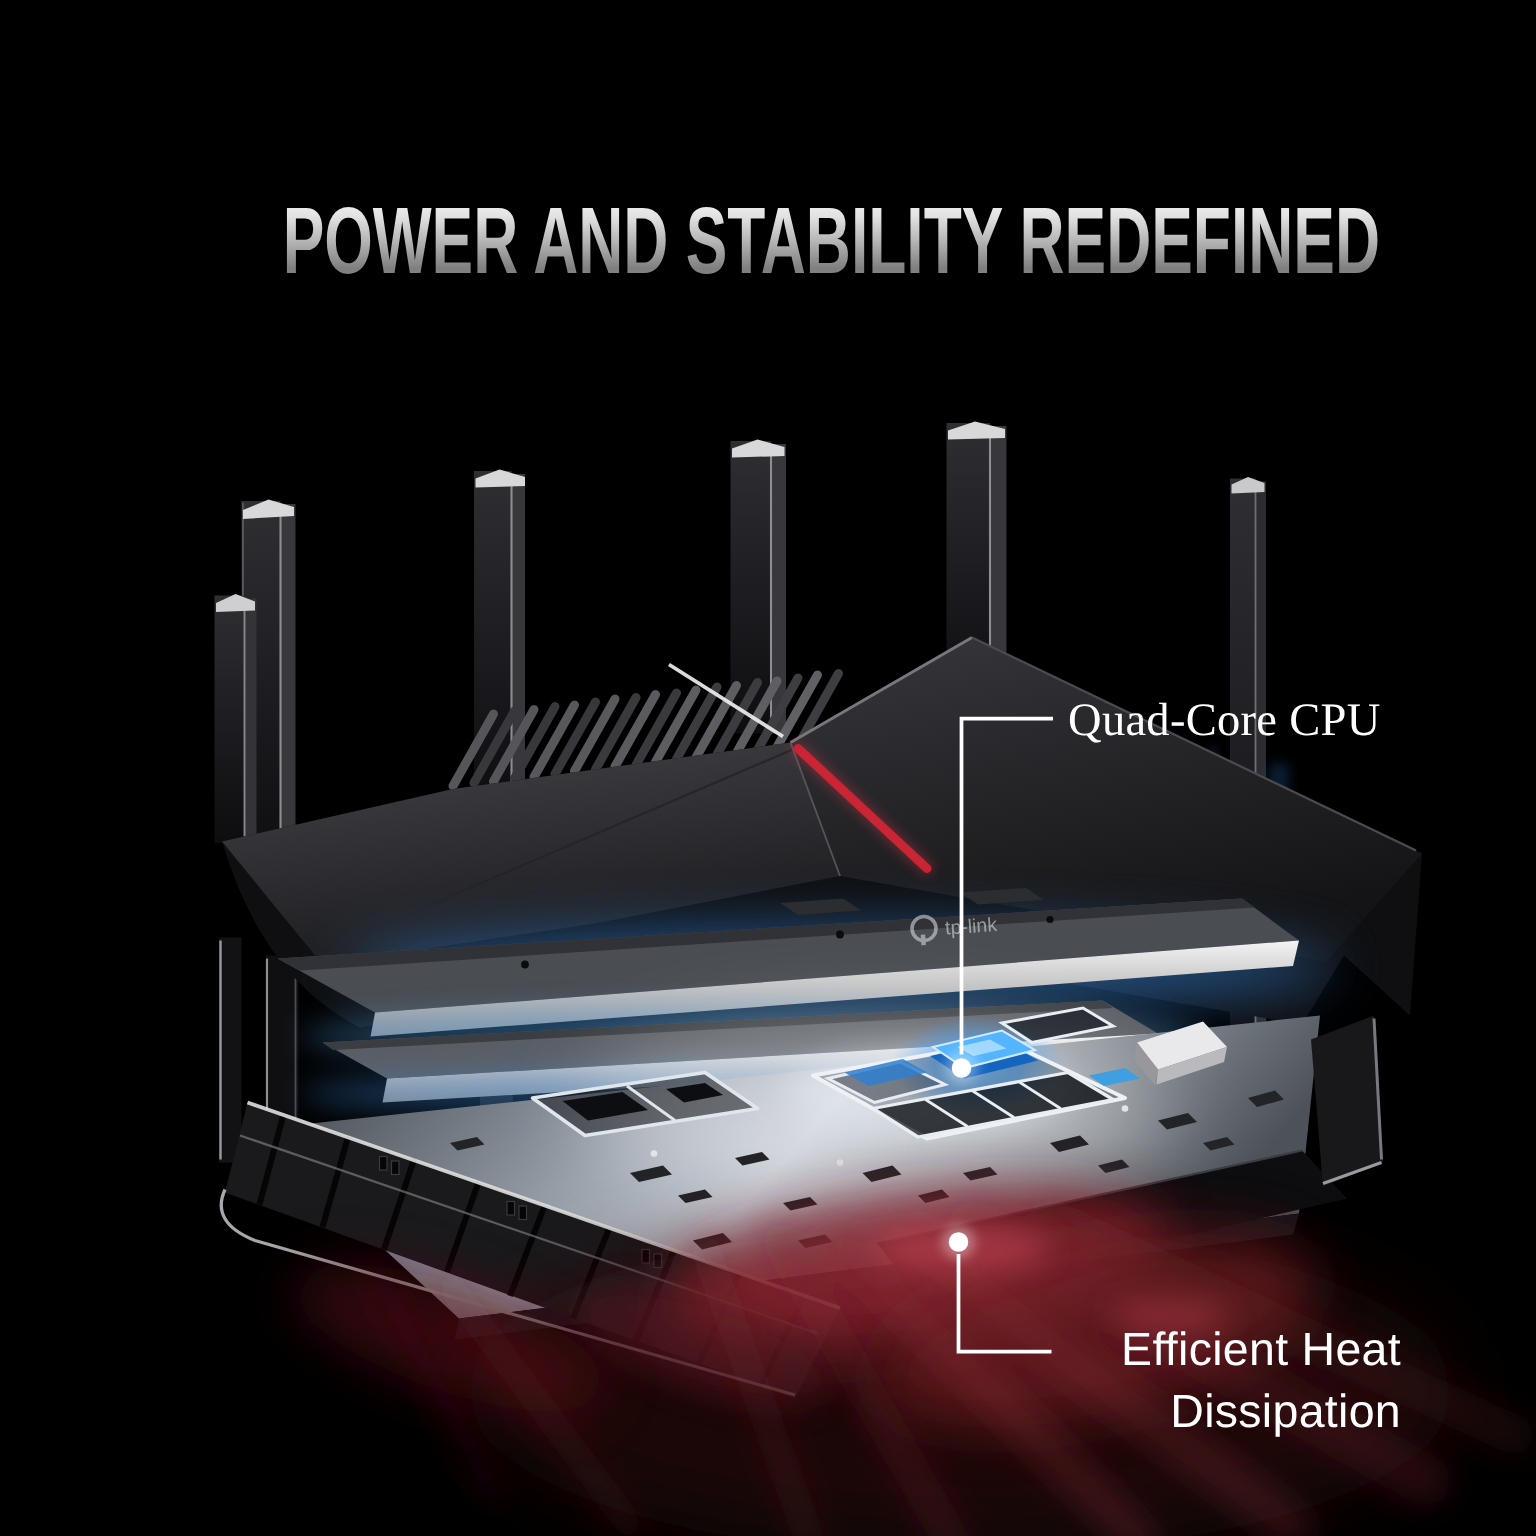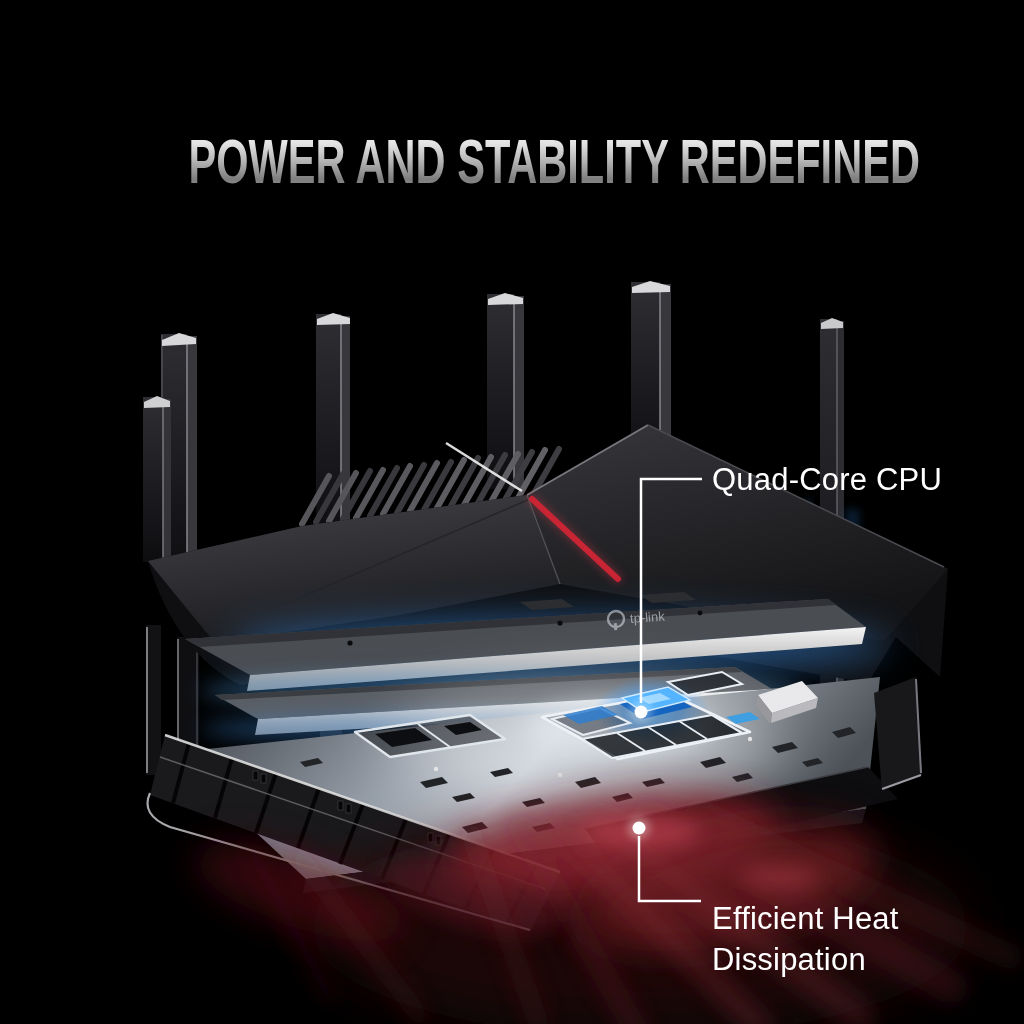--- a/index.html
+++ b/index.html
@@ -15,22 +15,22 @@
   .stage{position:relative;width:1024px;height:1024px;background:var(--background);overflow:hidden;
          font-family:"Liberation Sans",sans-serif;margin-top:27px;}
   .scene{position:absolute;left:0;top:0;}
   .headline{position:absolute;left:0;top:96px;width:100%;text-align:center;z-index:5;}
   .headline .hl{display:block;line-height:76px;font-weight:bold;font-size:63px;letter-spacing:0px;}
   .headline .hl span{display:inline-block;transform:scaleX(0.66);transform-origin:center;
       background:linear-gradient(180deg,#ffffff 0%,#e2e2e2 28%,#b9b9b9 48%,#7e7e7e 74%,#9a9a9a 100%);
       -webkit-background-clip:text;background-clip:text;color:transparent;white-space:nowrap;}
   .callout-label{position:absolute;color:var(--callout-text);font-size:31px;letter-spacing:0.2px;
       line-height:1.32;z-index:6;}
-  .label-cpu{left:712px;top:433px;white-space:nowrap;}
-  .label-heat{left:712px;top:872px;width:222px;}
+  .label-cpu{left:712px;top:433px;white-space:nowrap;font-family:Liberation Serif, serif;}
+  .label-heat{left:712px;top:853px;width:222px;text-align:right;}
   .callout-line{stroke:var(--callout-line);stroke-width:2.5;fill:none;}
   .callout-dot{fill:var(--callout-line);}
 </style>
 </head>
 <body>
 
 <div class="stage">
 
   <div class="headline">
     <span class="hl"><span>POWER AND STABILITY REDEFINED</span></span>

